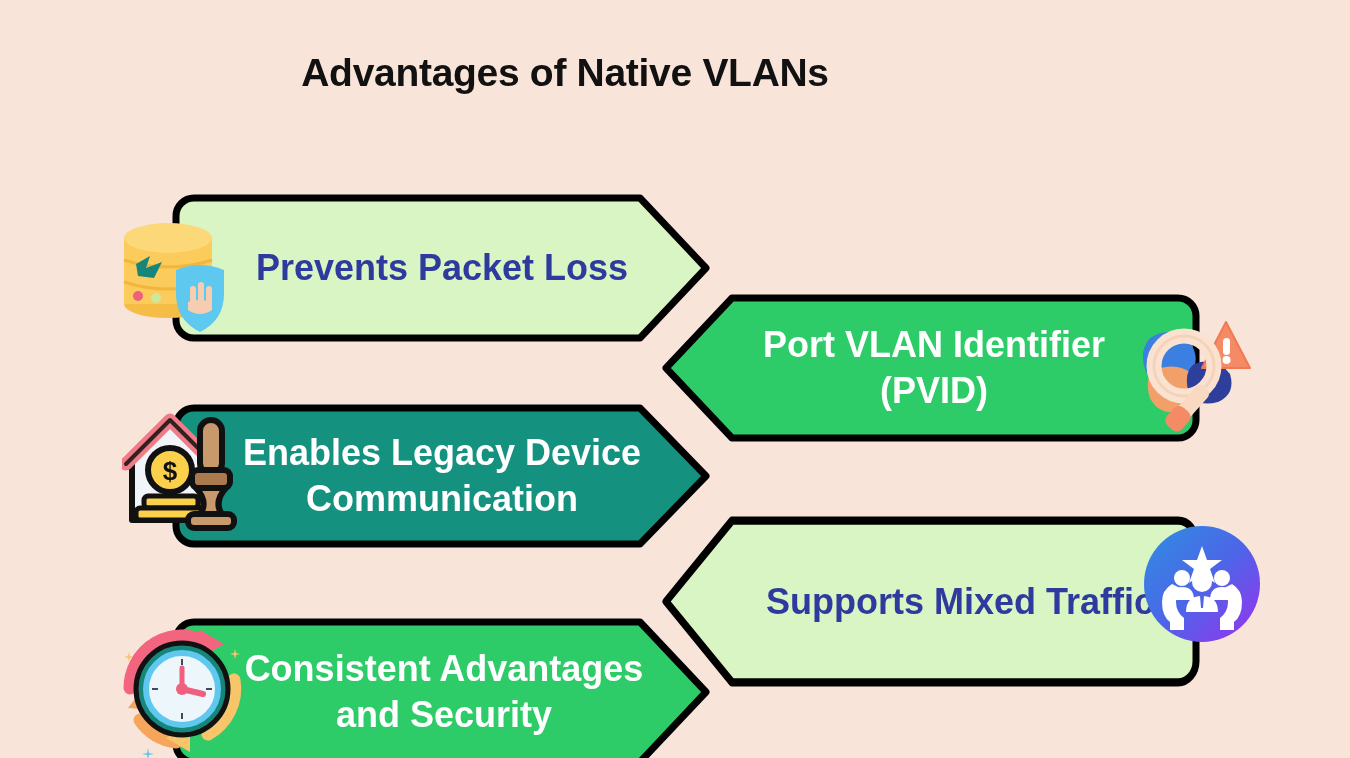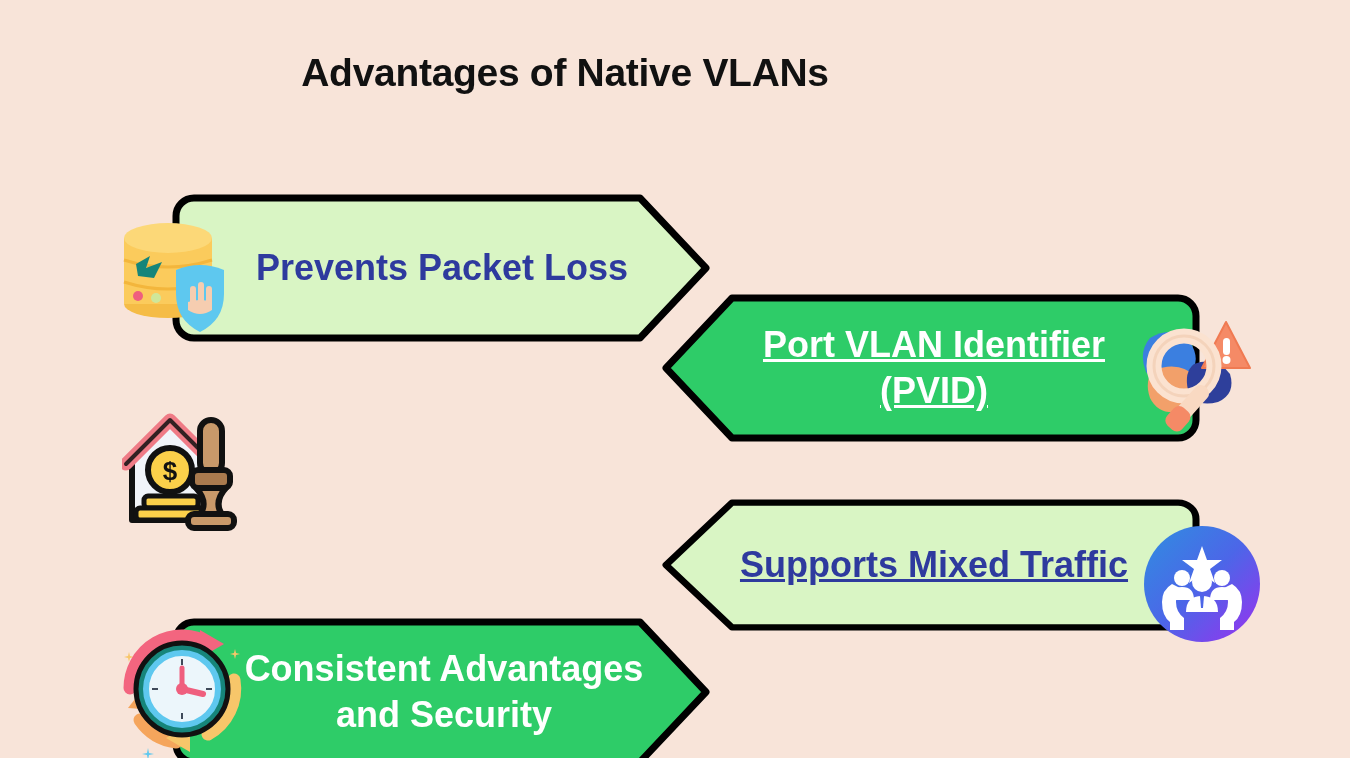--- a/index.html
+++ b/index.html
@@ -71,22 +71,21 @@
     align-items: center;
     justify-content: center;
   }
   .right-banner .label {
     left: 60px;
     width: 1020px;
     top: 0;
     height: 100%;
     display: flex;
     align-items: center;
-    justify-content: center;
-    text-decoration: underline;
+    justify-content: flex-end;
   }
   .right-banner .label span { display:block; }
 
   .text-dark { color: #2e3a9e; }
   .text-light { color: #ffffff; }
 
   
   .icon-wrap {
     position: absolute;
     z-index: 5;
@@ -132,20 +131,30 @@
 
       <g fill="#f6cdb0">
         <rect x="74" y="78" width="6" height="22" rx="3"></rect>
         <rect x="82" y="74" width="6" height="26" rx="3"></rect>
         <rect x="90" y="78" width="6" height="22" rx="3"></rect>
         <path d="M72 94 q12 -4 24 0 v8 q-12 8 -24 0 Z"></path>
       </g>
     </svg>
   </div>
 
+  <div class="banner left-banner" style="left:172px; top:404px; width:540px; height:144px;">
+    <div class="shape">
+      <svg viewBox="0 0 540 144" preserveAspectRatio="none">
+        <path d="M 22 4 L 468 4 L 534 72 L 468 140 L 22 140 A 18 18 0 0 1 4 122 L 4 22 A 18 18 0 0 1 22 4 Z" fill="#15917f" stroke="#000000" stroke-width="7" stroke-linejoin="round"></path>
+      </svg>
+    </div>
+    <div class="label text-light" style="left:60px;width:420px;">
+      <span>Enables Legacy Device Communication</span>
+    </div>
+  </div>
 
   <div class="icon-wrap" style="left:122px; top:404px; width:126px; height:136px;">
     <svg width="126" height="136" viewBox="0 0 126 136">
 
       <path d="M10 58 L48 20 L86 58 L86 116 L10 116 Z" fill="#f1f4f9" stroke="#111111" stroke-width="6" stroke-linejoin="round"></path>
 
       <path d="M4 60 L48 16 L92 60" stroke="#ef7b86" stroke-width="13" fill="none" stroke-linecap="round" stroke-linejoin="round"></path>
       <path d="M4 60 L48 16 L92 60" stroke="#111111" stroke-width="4" fill="none" stroke-linecap="round" stroke-linejoin="round" opacity="0.85"></path>
 
       <circle cx="48" cy="66" r="22" fill="#fbd04a" stroke="#111111" stroke-width="6"></circle>
@@ -244,21 +253,21 @@
       <circle cx="44" cy="54" r="30" fill="none" stroke="#fbe2d0" stroke-width="15"></circle>
       <circle cx="44" cy="54" r="30" fill="none" stroke="#f0c9ad" stroke-width="3" opacity="0.6"></circle>
 
       <g transform="rotate(42 62 80)">
         <rect x="54" y="74" width="16" height="46" rx="7" fill="#f9d9c2"></rect>
         <rect x="52" y="104" width="20" height="24" rx="7" fill="#f58a66"></rect>
       </g>
     </svg>
   </div>
 
-  <div class="banner right-banner" style="left:662px; top:499px; width:538px; height:132px;">
+  <div class="banner right-banner" style="left:662px; top:516px; width:538px; height:171px;">
     <div class="shape">
       <svg viewBox="0 0 538 146" preserveAspectRatio="none">
         <path d="M 70 4 L 516 4 A 18 18 0 0 1 534 22 L 534 124 A 18 18 0 0 1 516 142 L 70 142 L 4 73 Z" fill="#d9f5c4" stroke="#000000" stroke-width="7" stroke-linejoin="round"></path>
       </svg>
     </div>
     <div class="label text-dark" style="left:52px;width:440px;">
       <span>Supports Mixed Traffic</span>
     </div>
   </div>
 

